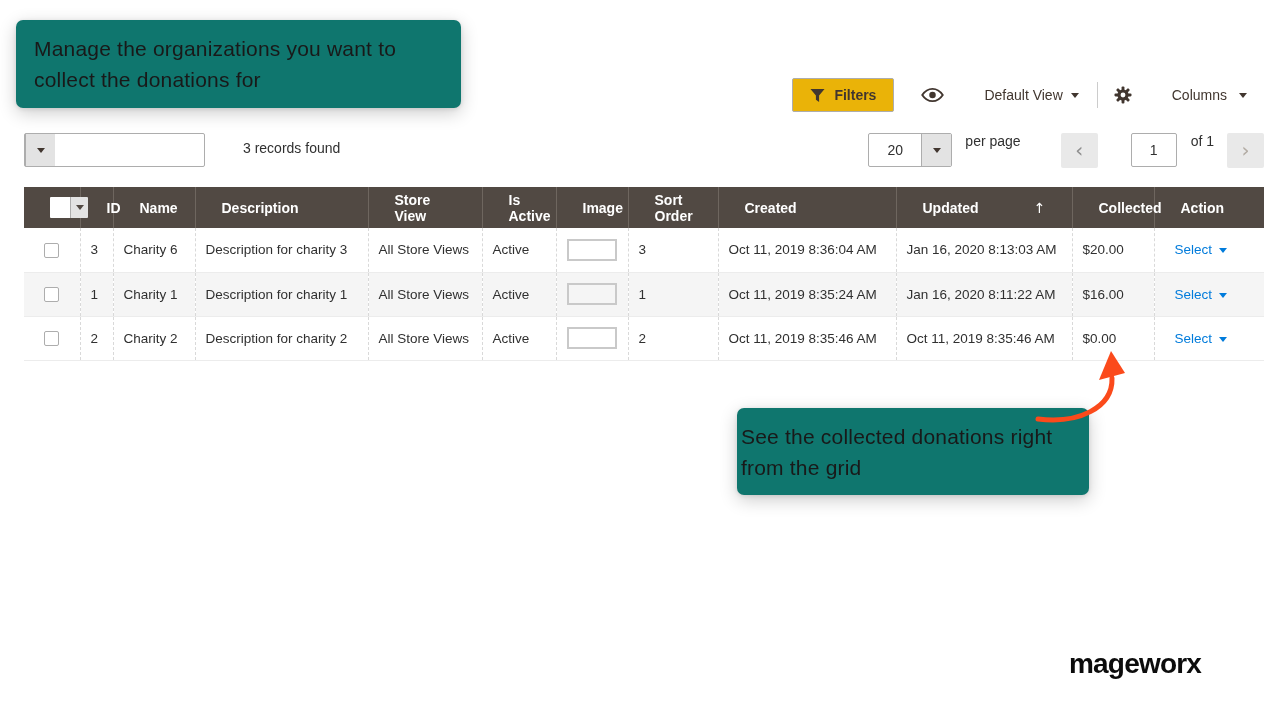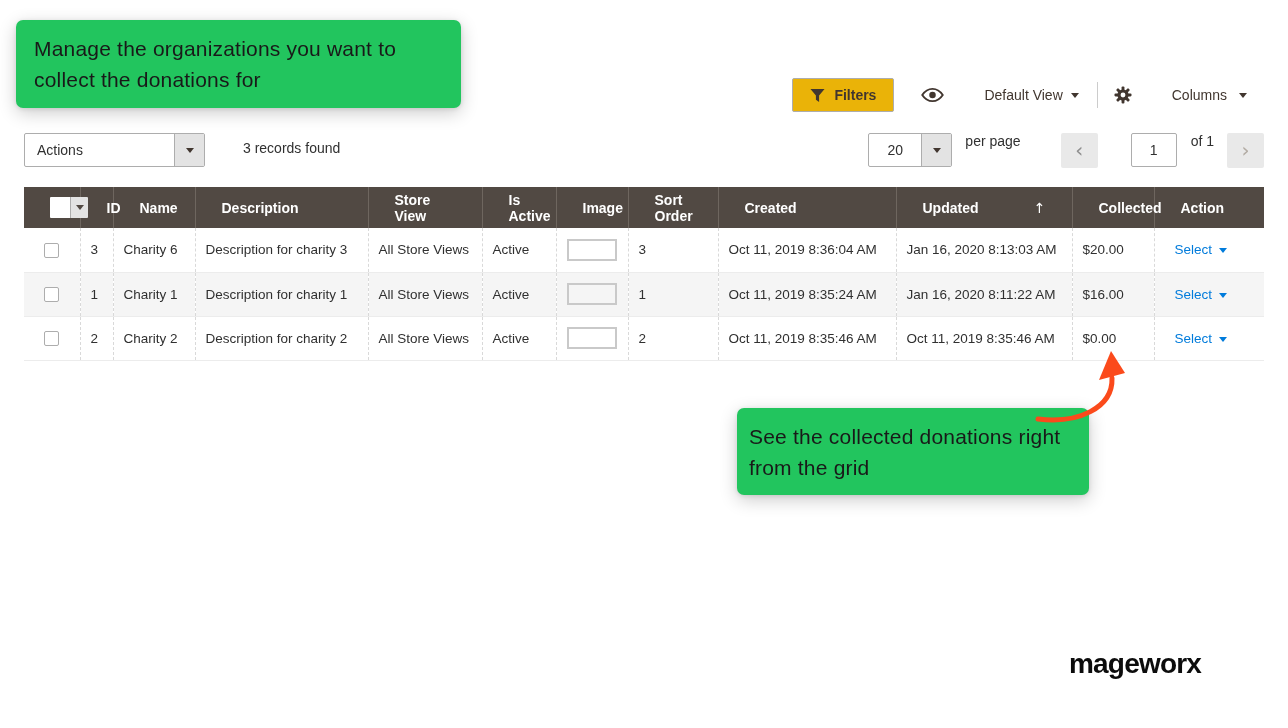--- a/index.html
+++ b/index.html
@@ -1,25 +1,25 @@
 <!DOCTYPE html>
 <html><head>
 <meta charset="utf-8">
 <style>
   * { margin:0; padding:0; box-sizing:border-box; }
   html,body { width:1288px; height:728px; background:#fff; overflow:hidden;
               font-family:"Liberation Sans", sans-serif; color:#303030; }
   .page { position:relative; width:1288px; height:728px; }
 
   
-  .callout { position:absolute; background:#22c55e; border-radius:7px;
+  .callout { position:absolute; background:#0f766e; border-radius:7px;
              box-shadow:0 5px 18px rgba(0,0,0,0.20), 0 1px 4px rgba(0,0,0,0.10);
              font-size:21px; line-height:31px; color:#191919; letter-spacing:.2px; }
   .callout-top { left:16px; top:20px; width:445px; height:88px; padding:13px 18px; }
-  .callout-bottom { left:737px; top:408px; width:352px; height:87px; padding:13px 12px; }
+  .callout-bottom { left:737px; top:408px; width:352px; height:87px; padding:13px 4px; }
 
   
   .arrow-svg { position:absolute; left:1020px; top:345px; }
 
   
   .toolbar { position:absolute; top:78px; right:41px; height:34px;
              display:flex; align-items:center; color:#41362f; font-size:14px; }
   .btn-filters { display:flex; align-items:center; gap:9px; height:34px; padding:0 17px;
                  background:#eab308; border:1px solid #adadad; border-radius:2px;
                  font-weight:700; font-size:14px; color:#41362f; cursor:pointer; }
@@ -128,21 +128,20 @@
           <circle cx="10" cy="10" r="2.7" fill="#ffffff"></circle>
         </svg>
       </span>
       <span class="tb-label">Columns</span>
       <span class="caret" style="margin-left:4px;"></span>
     </div>
   </div>
 
   <div class="controls">
     <div class="select-box actions-select">
-      <span class="sel-text">Actions</span>
       <span class="sel-caret">
           <span class="caret"></span>
         </span>
     </div>
 
     <div class="records">3 records found</div>
 
     <div class="pager">
       <div class="select-box pp-select">
         <span class="sel-text">20</span>

